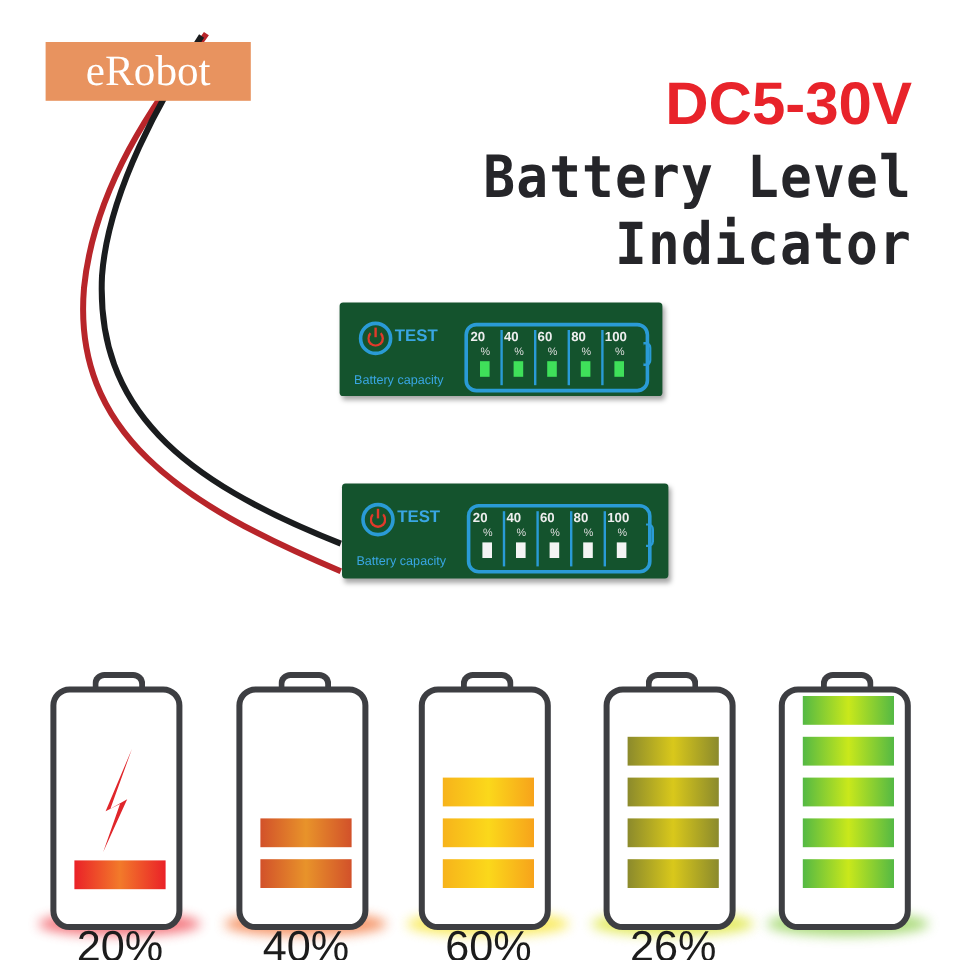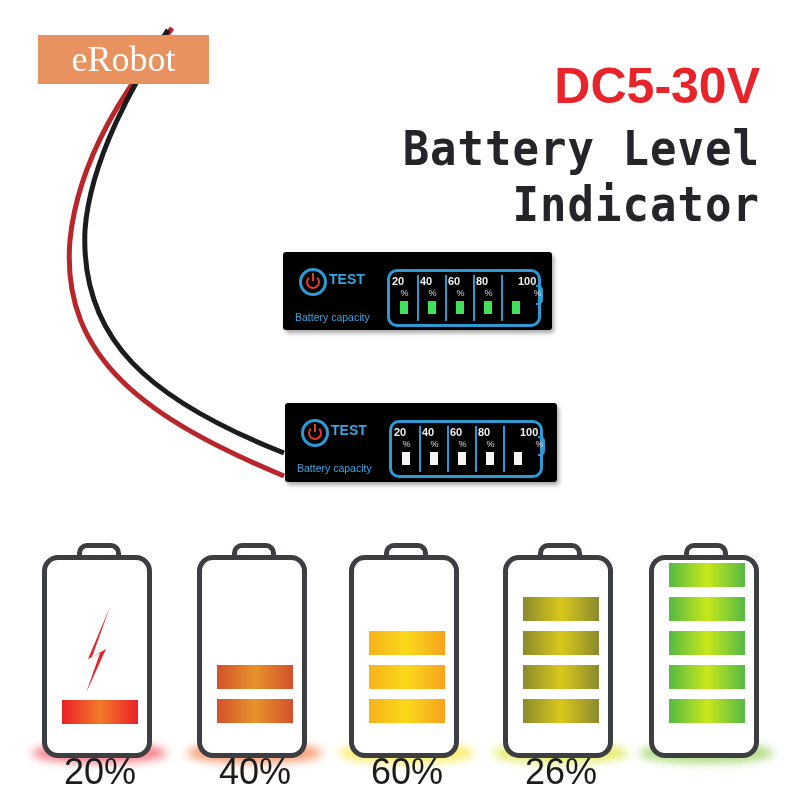--- a/index.html
+++ b/index.html
@@ -1,37 +1,37 @@
 <!DOCTYPE html>
 <html><head>
 <meta charset="utf-8">
 <style>
   html, body { margin:0; padding:0; background:#ffffff; }
   body { width:800px; height:800px; position:relative; overflow:hidden; font-family:"Liberation Sans", sans-serif; }
   .abs { position:absolute; }
   .brand-badge { left:38px; top:35px; width:171px; height:49px; background:#e8935f; color:#fff; font-family:"Liberation Serif", serif; font-size:36px; line-height:49px; text-align:center; }
   .headline { left:470px; top:58px; width:290px; text-align:right; color:#e8232a; font-weight:bold; font-size:50px; line-height:56px; }
   .subtitle { left:150px; top:125px; width:610px; text-align:right; color:#252529; font-family:"DejaVu Sans Mono", monospace; font-weight:bold; font-size:44px; letter-spacing:1px; transform:scaleY(1.1); }
-  .device { background:#000000; border-radius:3px; box-shadow:2px 3px 4px rgba(0,0,0,.35); }
+  .device { background:#14532d; border-radius:3px; box-shadow:2px 3px 4px rgba(0,0,0,.35); }
   .dev-top { left:283px; top:252px; width:269px; height:78px; }
   .dev-bot { left:285px; top:403px; width:272px; height:79px; }
   .pwr { left:16px; top:16px; width:22px; height:22px; border:3px solid #2a9bd6; border-radius:50%; }
   .pwr-ring { position:absolute; left:4px; top:4px; width:10px; height:10px; border:2px solid #e13a2b; border-radius:50%; border-top-color:transparent; }
   .pwr-bar { position:absolute; left:10px; top:2px; width:2px; height:8px; background:#e13a2b; }
   .test { left:46px; top:19px; color:#39a6e3; font-size:14px; font-weight:bold; }
   .cap { left:12px; top:59px; color:#39a6e3; font-size:10.5px; }
   .batt { left:104px; top:17px; width:148px; height:52px; border:3px solid #2a9bd6; border-radius:10px; }
   .batt-tip { left:253px; top:33px; width:5px; height:16px; border:2px solid #2a9bd6; border-left:none; border-radius:0 5px 5px 0; }
   .cell { position:absolute; top:3px; width:25px; height:46px; border-right:2px solid #2a9bd6; }
-  .cell:last-child { border-right:none;padding-left:14px; }
+  .cell:last-child { border-right:none; }
   .cell-pct { position:absolute; top:1px; width:100%; text-align:left; color:#eee; font-size:11px; font-weight:bold; line-height:11px; }
   .cell-sym { position:absolute; top:13px; width:100%; text-align:center; color:#ddd; font-size:9px; }
   .led { position:absolute; left:8px; top:26px; width:8px; height:13px; }
   .wire { left:0; top:0; }
-  .big-batt { top:543px; width:115px; height:215px; }
+  .big-batt { top:560px; width:115px; height:215px; }
   .shadow { position:absolute; left:-10px; top:200px; width:135px; height:20px; border-radius:50%; filter:blur(5px); opacity:.7; }
   .bb-body { position:absolute; left:0; top:12px; width:100px; height:193px; border:5px solid #3d3e42; border-radius:16px; background:#fff; }
   .bb-cap { position:absolute; left:35px; top:0; width:34px; height:16px; border:5px solid #3d3e42; border-bottom:none; border-radius:10px 10px 0 0; background:#fff; }
   .bar { position:absolute; left:15px; width:76px; height:24px; }
   .pct { position:absolute; top:208px; width:120px; text-align:center; color:#1c1c1c; font-size:36px; }
 </style>
 </head>
 <body>
 
 <svg class="abs wire" width="800" height="800">

